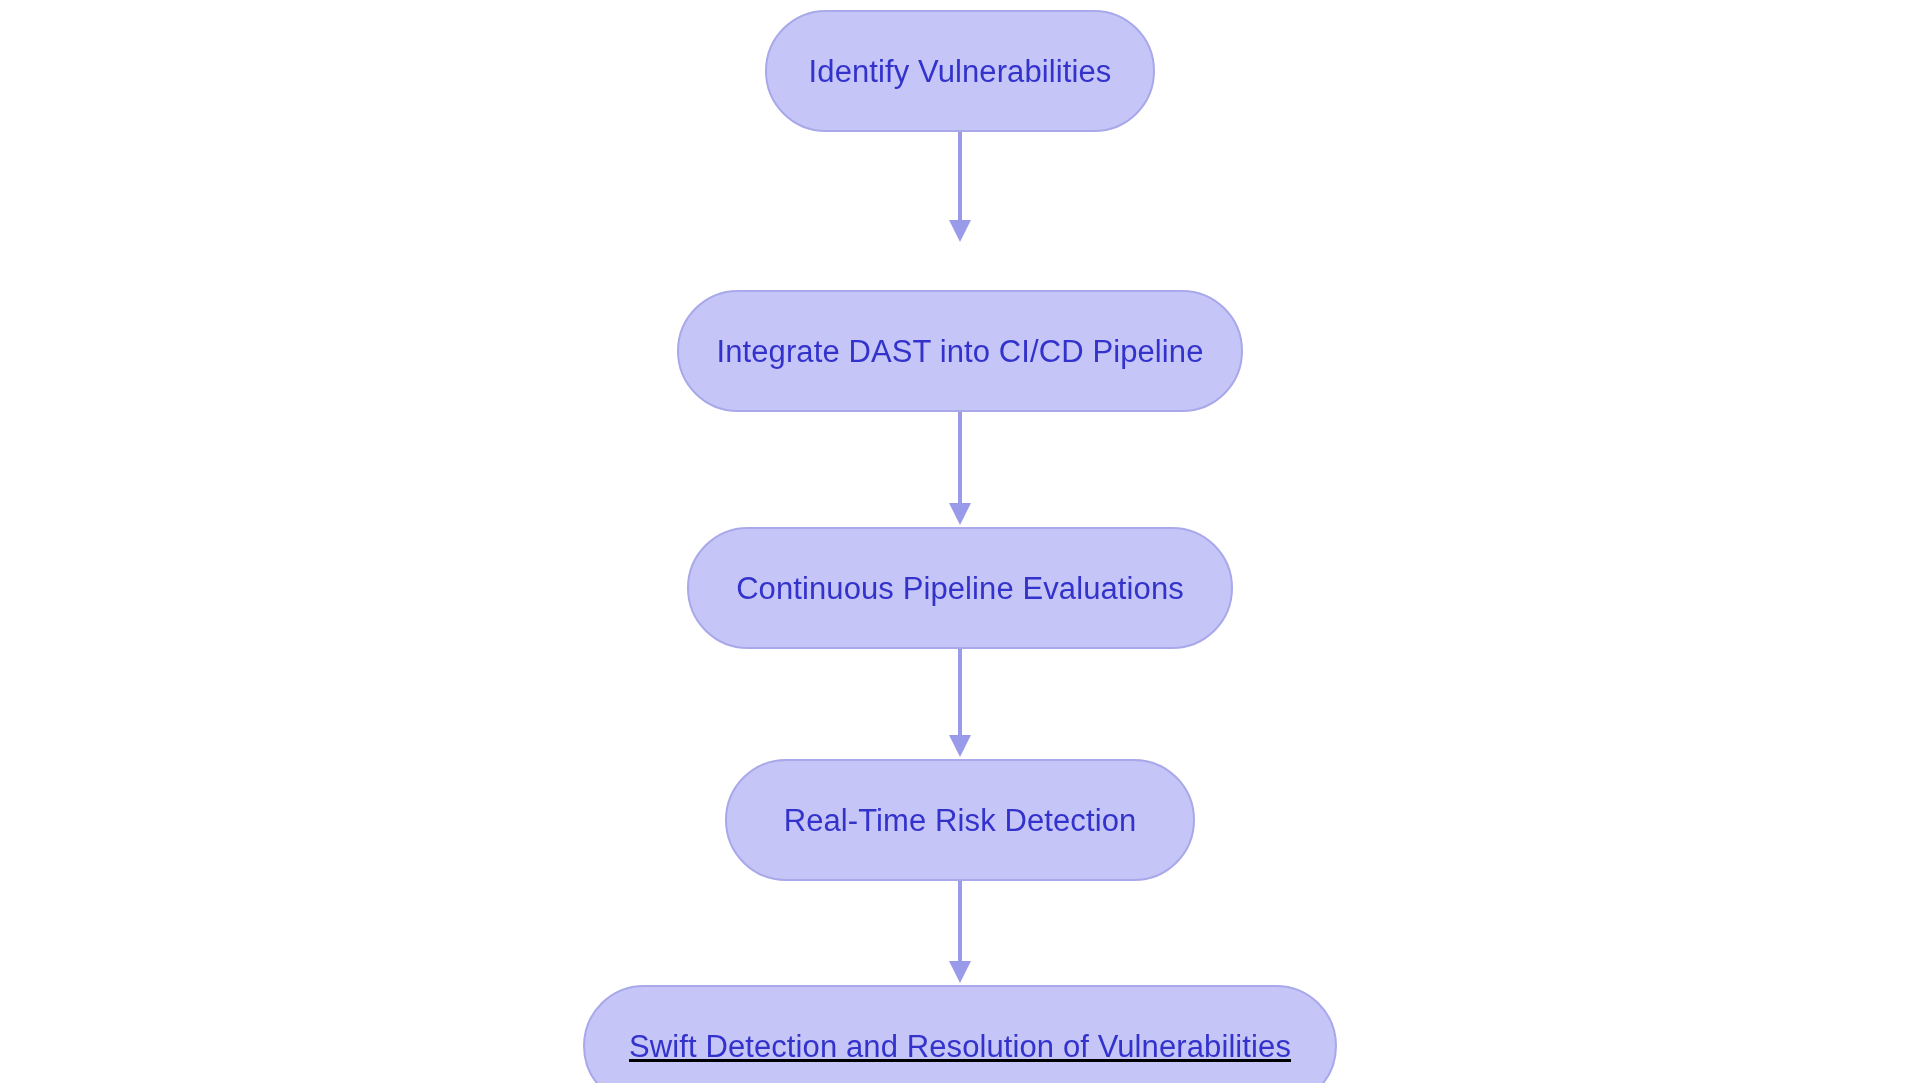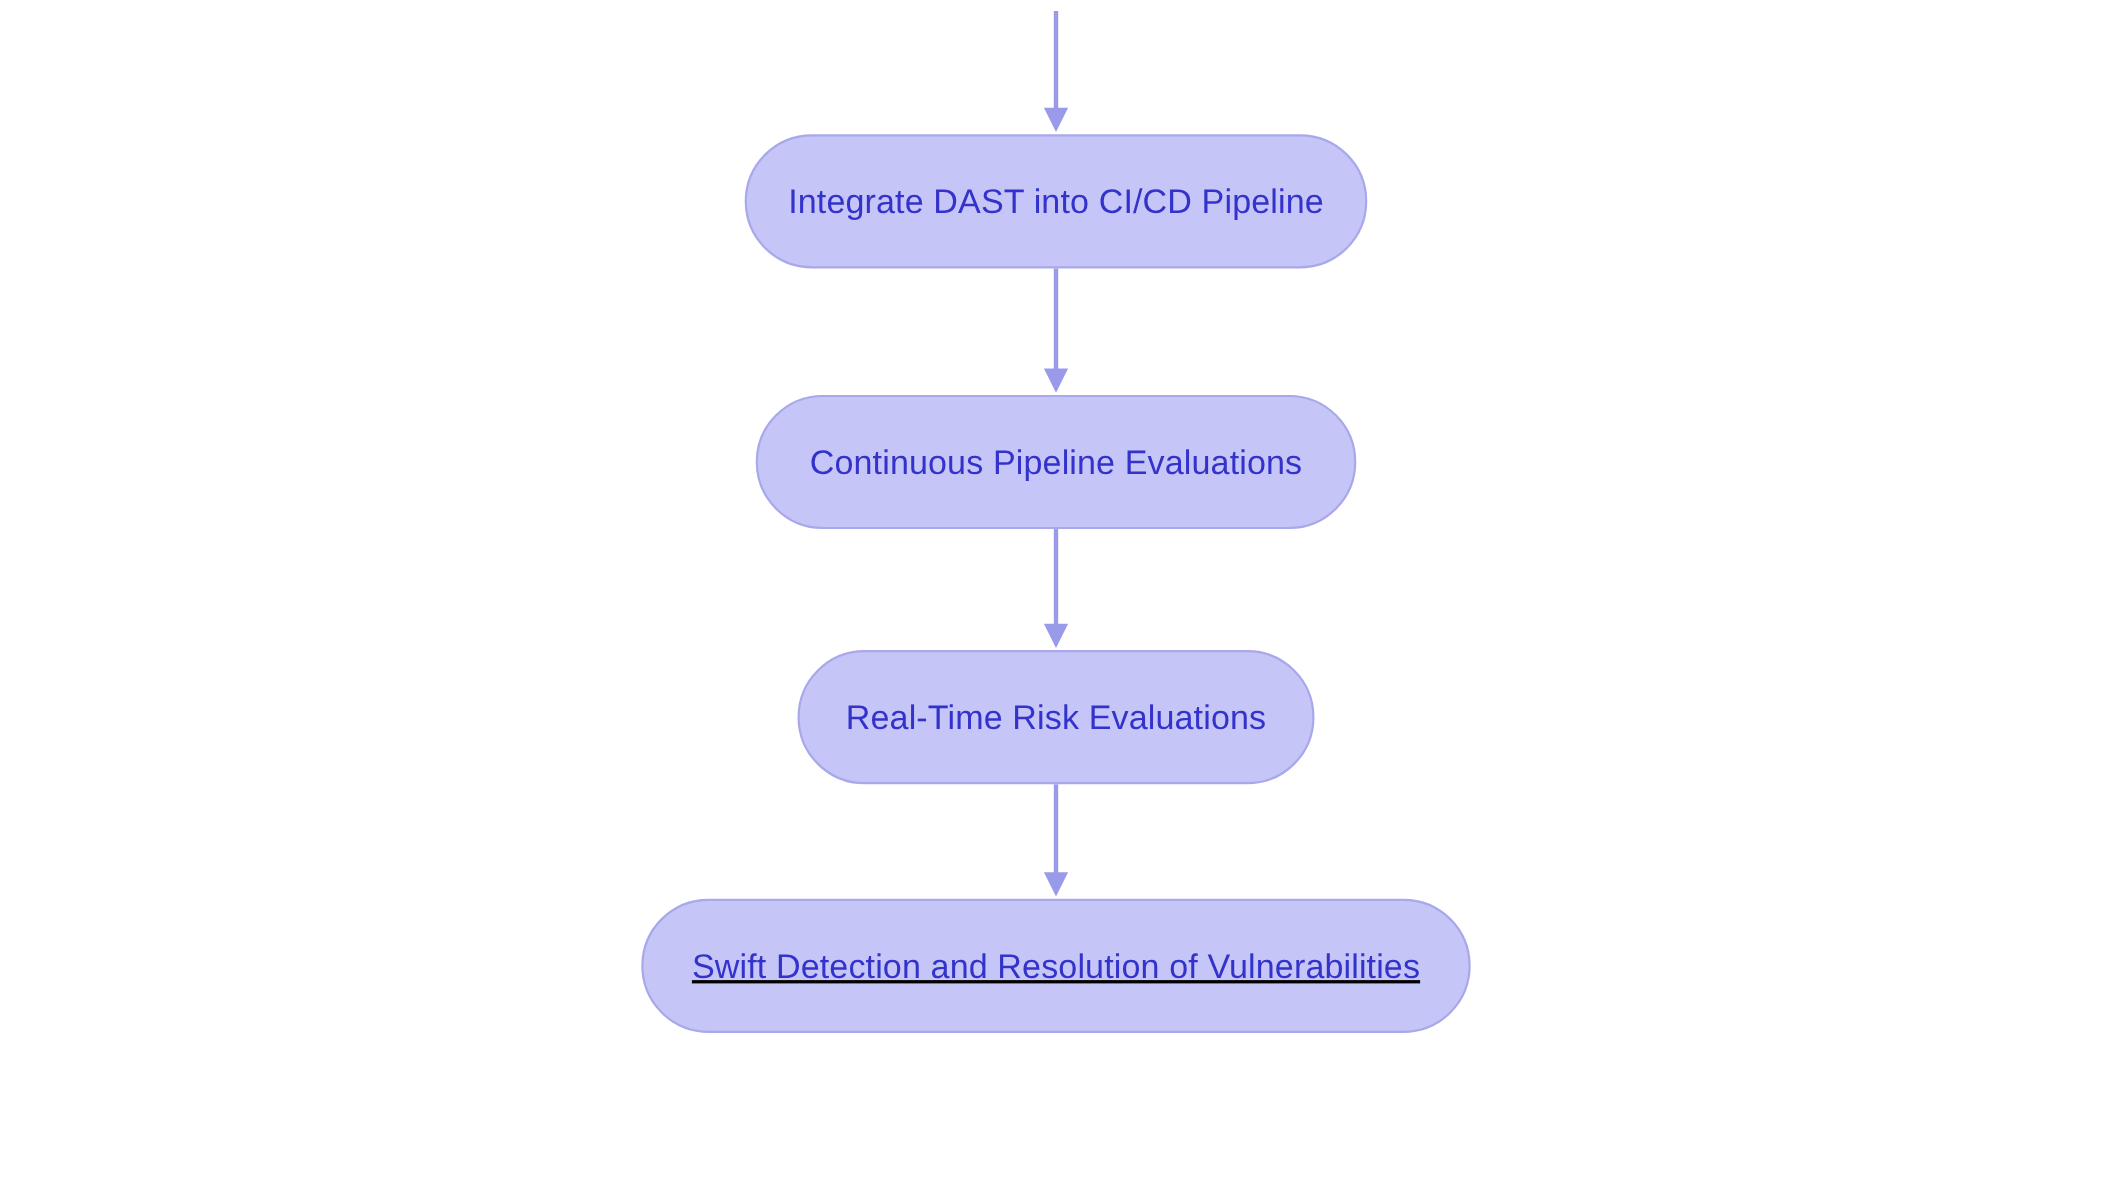--- a/index.html
+++ b/index.html
@@ -55,40 +55,43 @@
     z-index: 1;
     display: flex;
     justify-content: center;
   }
   .connector svg {
     display: block;
     overflow: visible;
   }
   
   .n0 { width: 390px; }
-  .n1 { width: 566px; }
+  .n1 { width: 566px; margin-top: 46px; }
   .n2 { width: 546px; }
   .n3 { width: 470px; }
   .n4 { width: 754px; text-decoration: underline; }
 
   .c0 { height: 112px; }
   .c1 { height: 115px; }
   .c2 { height: 110px; }
   .c3 { height: 104px; }
 
   .top-gap { height: 10px; flex: 0 0 auto; }
 </style>
 </head>
 <body>
 
 <div id="canvas">
   <div class="flow-column">
 
     <div class="top-gap"></div>
 
+    <div class="node n0">
+      <span class="node-label">Identify Vulnerabilities</span>
+    </div>
 
     <div class="connector c0">
       <svg width="40" height="112" viewBox="0 0 40 112" aria-hidden="true">
         <line x1="20" y1="0" x2="20" y2="92" stroke="#9a9aea" stroke-width="4"></line>
         <polygon points="9,88 31,88 20,110" fill="#9a9aea"></polygon>
       </svg>
     </div>
 
     <div class="node n1">
       <span class="node-label">Integrate DAST into CI/CD Pipeline</span>
@@ -106,21 +109,21 @@
     </div>
 
     <div class="connector c2">
       <svg width="40" height="110" viewBox="0 0 40 110" aria-hidden="true">
         <line x1="20" y1="0" x2="20" y2="90" stroke="#9a9aea" stroke-width="4"></line>
         <polygon points="9,86 31,86 20,108" fill="#9a9aea"></polygon>
       </svg>
     </div>
 
     <div class="node n3">
-      <span class="node-label">Real-Time Risk Evaluations</span>
+      <span class="node-label">Real-Time Risk Detection</span>
     </div>
 
     <div class="connector c3">
       <svg width="40" height="104" viewBox="0 0 40 104" aria-hidden="true">
         <line x1="20" y1="0" x2="20" y2="84" stroke="#9a9aea" stroke-width="4"></line>
         <polygon points="9,80 31,80 20,102" fill="#9a9aea"></polygon>
       </svg>
     </div>
 
     <div class="node n4">

